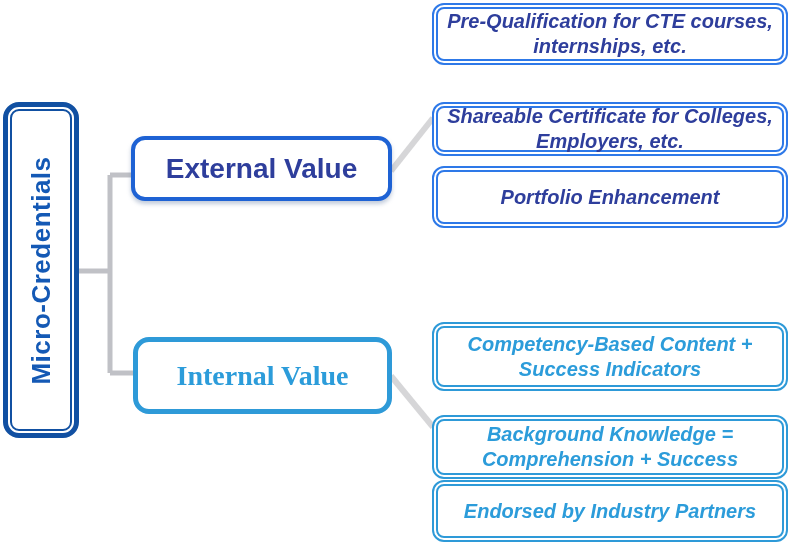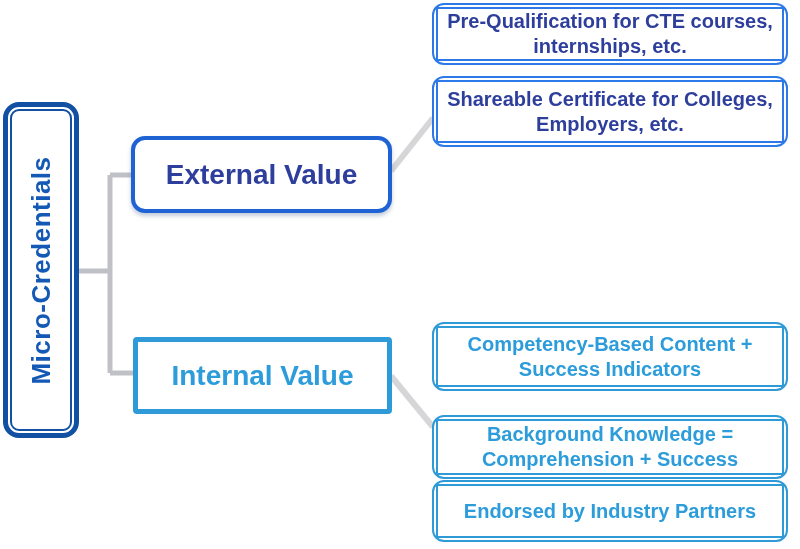--- a/index.html
+++ b/index.html
@@ -48,50 +48,52 @@
   }
 
   
   .branch{
     position:absolute;
     display:flex;align-items:center;justify-content:center;
     text-align:center;font-weight:bold;font-size:28px;
     background:var(--bg);
   }
   .branch.external{
-    left:131px;top:136px;width:261px;height:77px;
+    left:131px;top:136px;width:261px;height:65px;
     border:4px solid var(--ext-border);border-radius:14px;
     color:var(--navy-text);
     box-shadow:0 3px 4px rgba(100,125,165,.4);
   }
   .branch.internal{
     left:133px;top:337px;width:259px;height:77px;
-    border:5px solid var(--light-blue-border);border-radius:4px;
+    border:5px solid var(--light-blue-border);border-radius:16px;
     color:var(--light-blue-text);
+    font-family:Liberation Serif, serif;
   }
 
   
   .leaf{
     position:absolute;left:432px;width:356px;height:62px;
     border-radius:12px;padding:2px;background:var(--bg);
   }
   .leaf-inner{
     width:100%;height:100%;
-    border-radius:0;
+    border-radius:8px;
     display:flex;align-items:center;justify-content:center;
     text-align:center;
     font-weight:bold;font-size:20px;line-height:1.25;
     padding:0 8px;
+    font-style:italic;
   }
   .leaf.top{border:2px solid var(--leaf-top-border);}
   .leaf.top .leaf-inner{border:2px solid var(--leaf-top-border);color:var(--navy-text);}
   .leaf.bottom{border:2px solid var(--light-blue-border);}
   .leaf.bottom .leaf-inner{border:2px solid var(--light-blue-border);color:var(--light-blue-text);}
   .leaf1{top:3px;}
-  .leaf2{top:76px;height:71px;}
+  .leaf2{top:102px;height:54px;}
   .leaf3{top:166px;}
   .leaf4{top:322px;height:69px;}
   .leaf5{top:415px;height:64px;}
   .leaf6{top:480px;height:62px;}
 </style>
 </head>
 <body>
 
 <div class="canvas">
 
@@ -121,20 +123,23 @@
   </div>
 
   <div class="leaf top leaf1">
     <div class="leaf-inner">Pre-Qualification for CTE courses, internships, etc.</div>
   </div>
 
   <div class="leaf top leaf2">
     <div class="leaf-inner">Shareable Certificate for Colleges, Employers, etc.</div>
   </div>
 
+  <div class="leaf top leaf3">
+    <div class="leaf-inner">Portfolio Enhancement</div>
+  </div>
 
   <div class="leaf bottom leaf4">
     <div class="leaf-inner">Competency-Based Content + Success Indicators</div>
   </div>
 
   <div class="leaf bottom leaf5">
     <div class="leaf-inner">Background Knowledge = Comprehension + Success</div>
   </div>
 
   <div class="leaf bottom leaf6">

